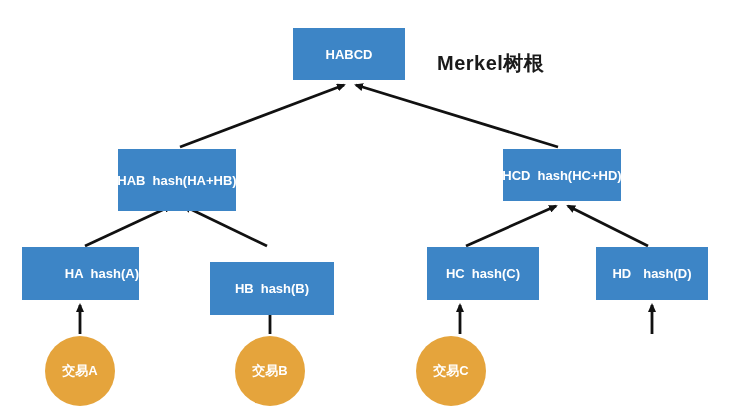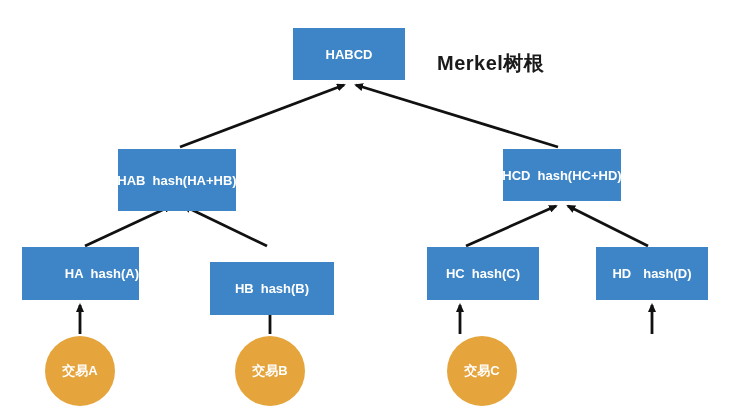--- a/index.html
+++ b/index.html
@@ -68,21 +68,21 @@
   
   .n-root{left:293px;top:28px;width:112px;height:52px;}
   .n-hab{left:118px;top:149px;width:118px;height:62px;}
   .n-hcd{left:503px;top:149px;width:118px;height:52px;}
   .n-ha{left:22px;top:247px;width:117px;height:53px;justify-content:flex-end;}
   .n-hb{left:210px;top:247px;width:124px;height:53px;margin-top:15px;}
   .n-hc{left:403px;top:247px;width:112px;height:53px;margin-left:24px;}
   .n-hd{left:596px;top:247px;width:112px;height:53px;gap:12px;}
   .l-a{left:45px;top:336px;}
   .l-b{left:235px;top:336px;}
-  .l-c{left:447px;top:336px;}
+  .l-c{left:416px;top:336px;}
   .l-d{left:617px;top:336px;}
 </style>
 </head>
 <body>
 
 <div class="diagram">
 
   <svg class="arrow-layer" viewBox="0 0 750 417" aria-hidden="true">
     <defs>
       <marker id="ah" markerWidth="9" markerHeight="8" refX="7" refY="4" orient="auto" markerUnits="userSpaceOnUse">

